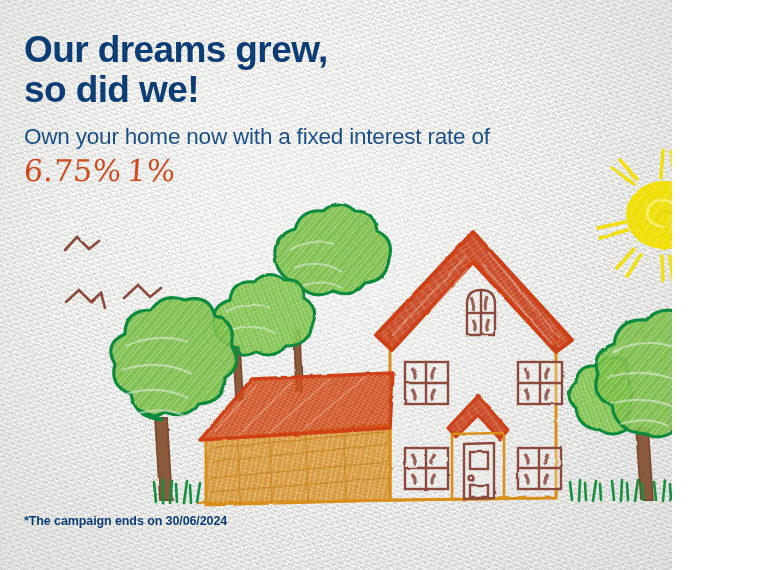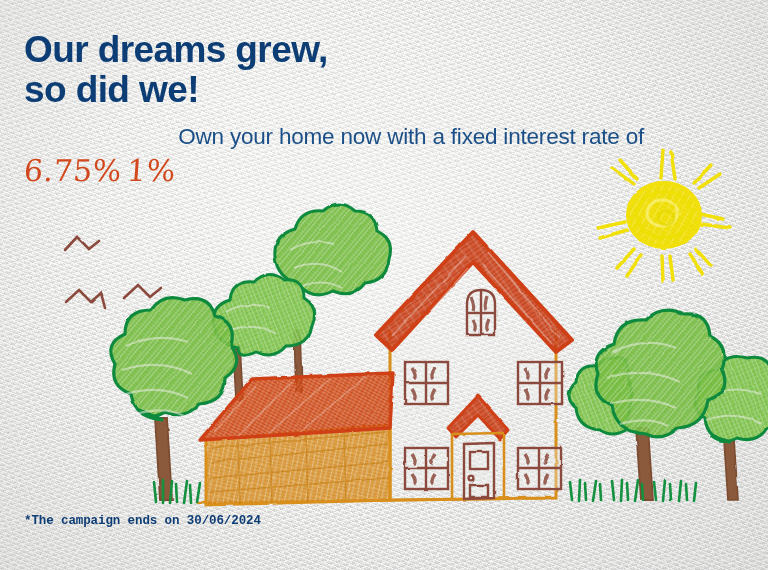--- a/index.html
+++ b/index.html
@@ -3,21 +3,21 @@
 <meta charset="utf-8">
 <title>Home Loan Campaign Banner</title>
 <style>
   html, body {
     margin: 0;
     padding: 0;
     background: #ffffff;
   }
   #banner {
     position: relative;
-    width: 768px;
+    width: 672px;
     height: 570px;
     overflow: hidden;
     background-color: #e9e9e7;
     font-family: "Liberation Sans", sans-serif;
   }
   
   #paper-texture {
     position: absolute;
     inset: 0;
     background-color: #e9e9e7;
@@ -55,21 +55,21 @@
     white-space: pre;
   }
   .subline {
     color: #1b4f87;
     font-family: "Liberation Sans", sans-serif;
     font-size: 22.5px;
     line-height: 1.0;
     letter-spacing: -0.2px;
     margin: 0;
   }
-  #sub-line-1 { margin-top: 16px; text-align: right; }
+  #sub-line-1 { margin-top: 16px; }
   #sub-line-2 {
     margin-top: 8px;
     display: flex;
     align-items: baseline;
     gap: 0px;
     white-space: pre;
   }
   .rate {
     color: #d2481c;
     font-family: "DejaVu Serif", serif;
@@ -81,21 +81,21 @@
     line-height: 1;
   }
   #rate-main { margin-right: 3px; }
   #rate-cashback { margin-left: 2px; }
 
   #footnote {
     position: absolute;
     left: 24px;
     top: 514px;
     color: #0d3d75;
-    font-family: Liberation Mono, monospace;
+    font-family: Liberation Sans, sans-serif;
     font-weight: bold;
     font-size: 12.5px;
     letter-spacing: -0.1px;
     z-index: 40;
     white-space: pre;
   }
 
   
   #illustration {
     position: absolute;

